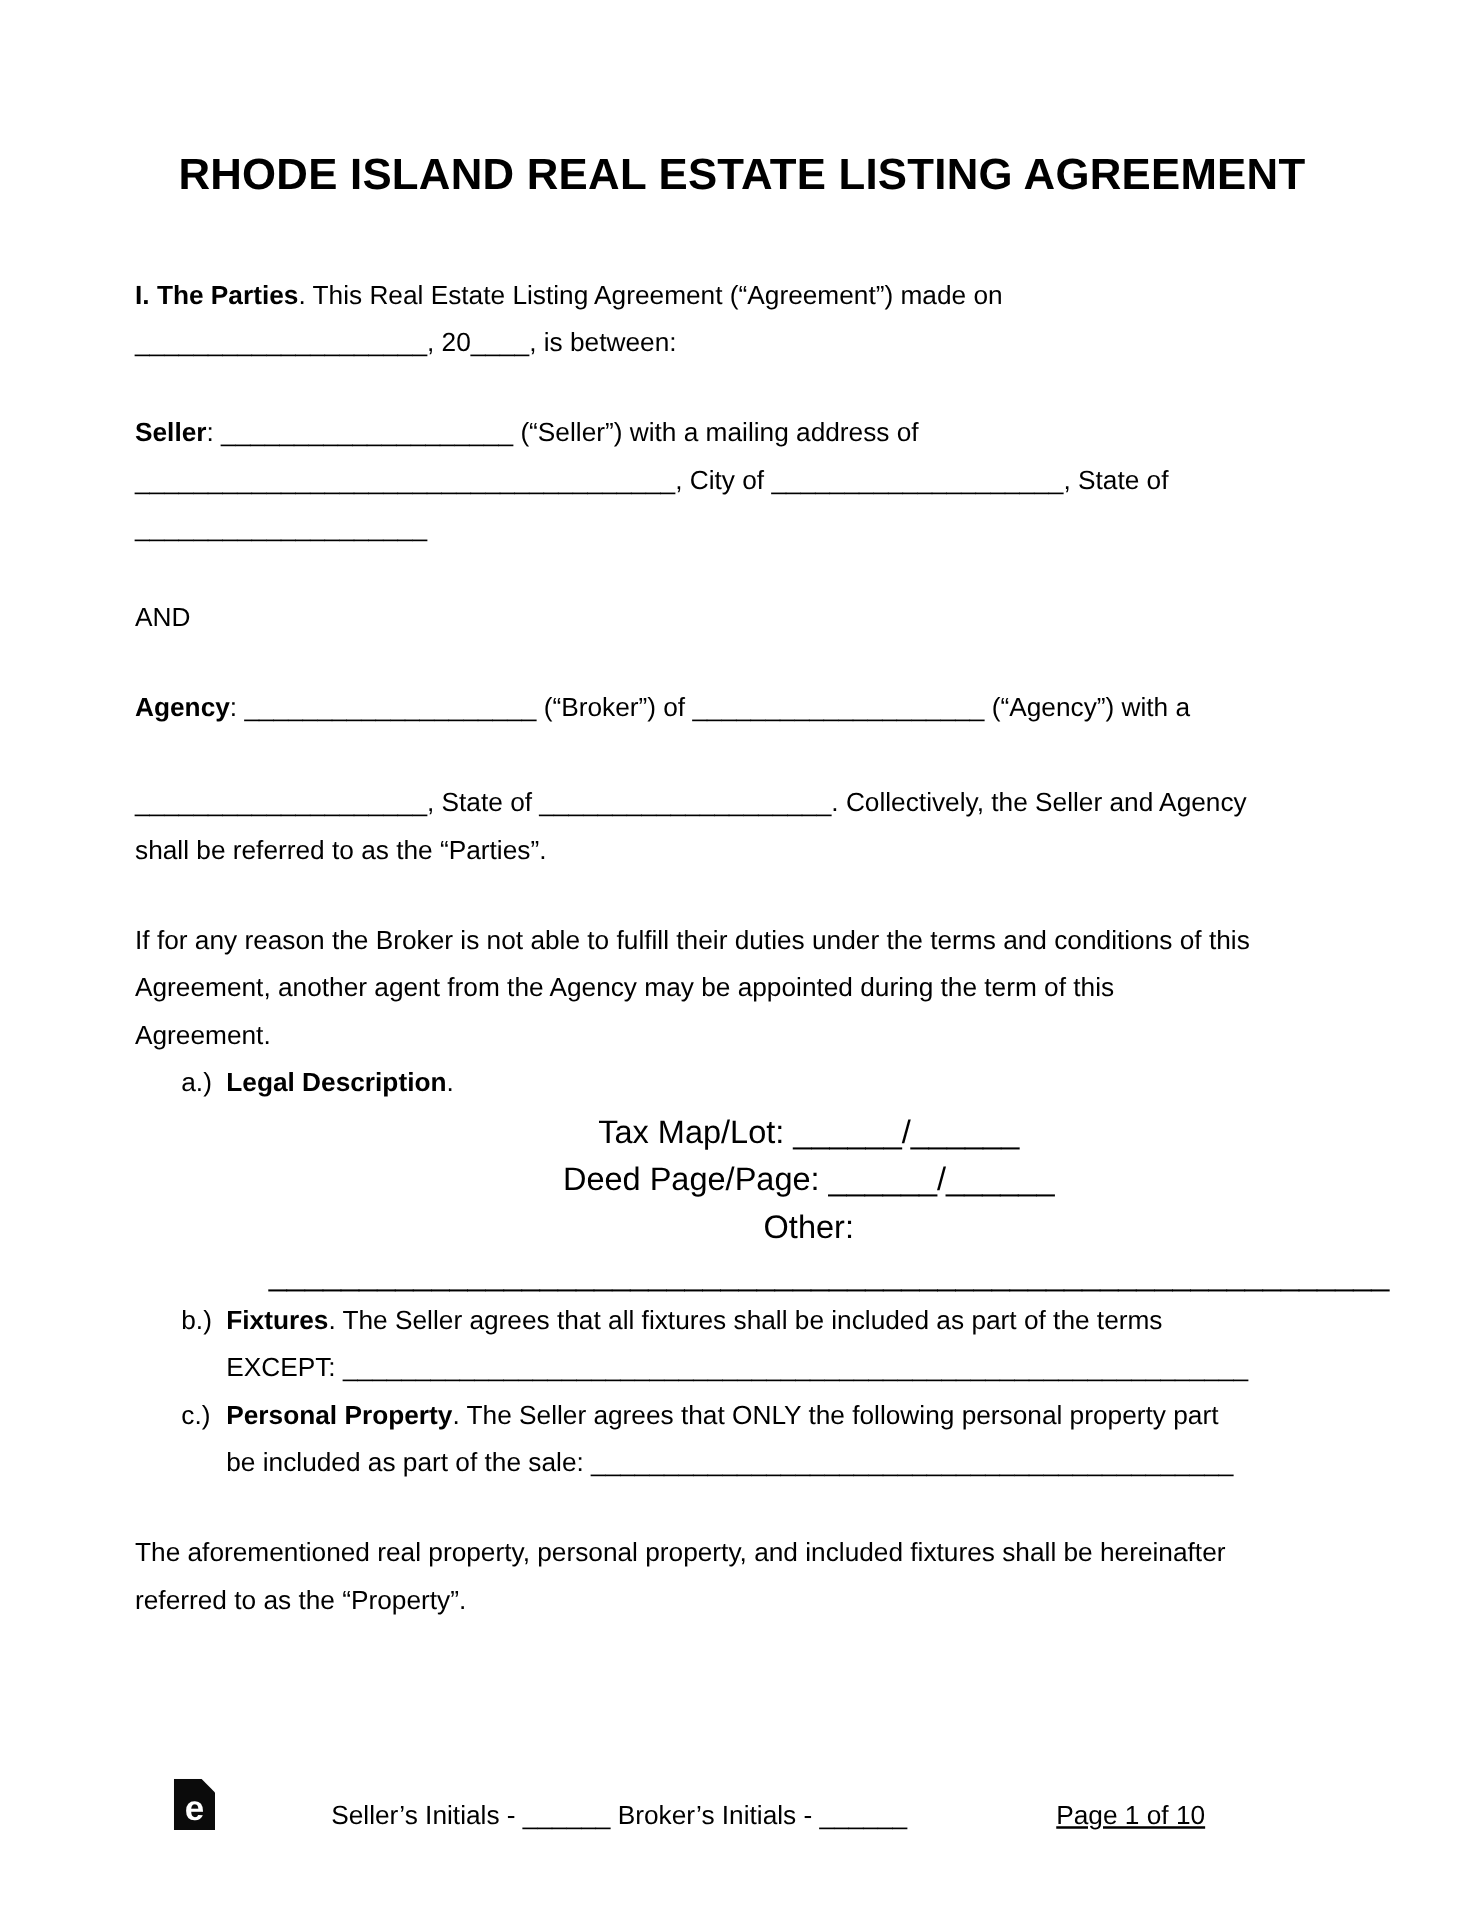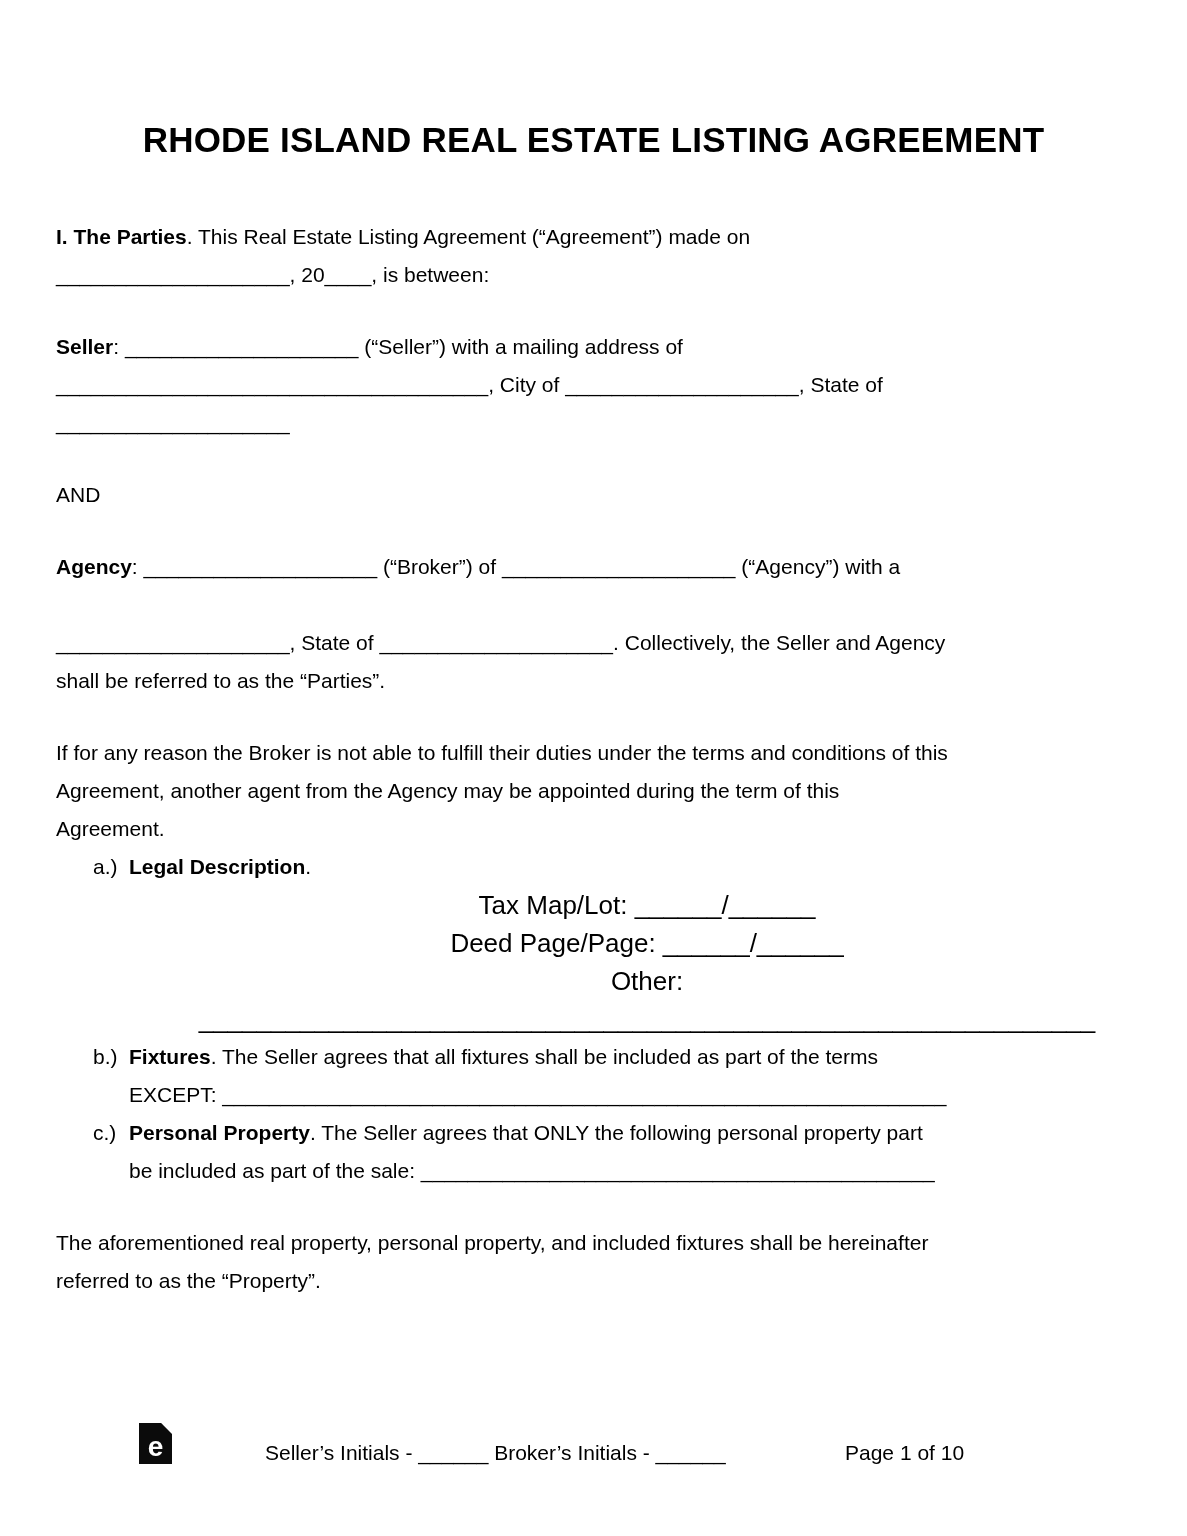--- a/index.html
+++ b/index.html
@@ -13,21 +13,21 @@
     position: relative;
     font-family: "Liberation Sans", sans-serif;
     color: #000000;
     overflow: hidden;
   }
   .page {
     position: absolute;
     top: 0; left: 0;
     width: 1187px;
     height: 1536px;
-    padding: 0 56px;
+    padding: 0 108px;
     box-sizing: border-box;
     overflow: hidden;
     background: #ffffff;
   }
   .title {
     margin: 122px 0 0 0;
     font-size: 35px;
     line-height: 36px;
     font-weight: bold;
     text-align: center;
@@ -93,20 +93,21 @@
     top: 20px;
     font-size: 21px;
     white-space: nowrap;
   }
   .f-page {
     position: absolute;
     left: 845px;
     top: 20px;
     font-size: 21px;
     white-space: nowrap;
+    text-decoration: underline;
   }
 </style>
 </head>
 <body>
 
 <div class="page">
 
   <h1 class="title">RHODE ISLAND REAL ESTATE LISTING AGREEMENT</h1>
 
   <p class="para first"><span class="b">I. The Parties</span><span>. This Real Estate Listing Agreement (“Agreement”) made on</span><br><span>____________________, 20____, is between:</span></p>

